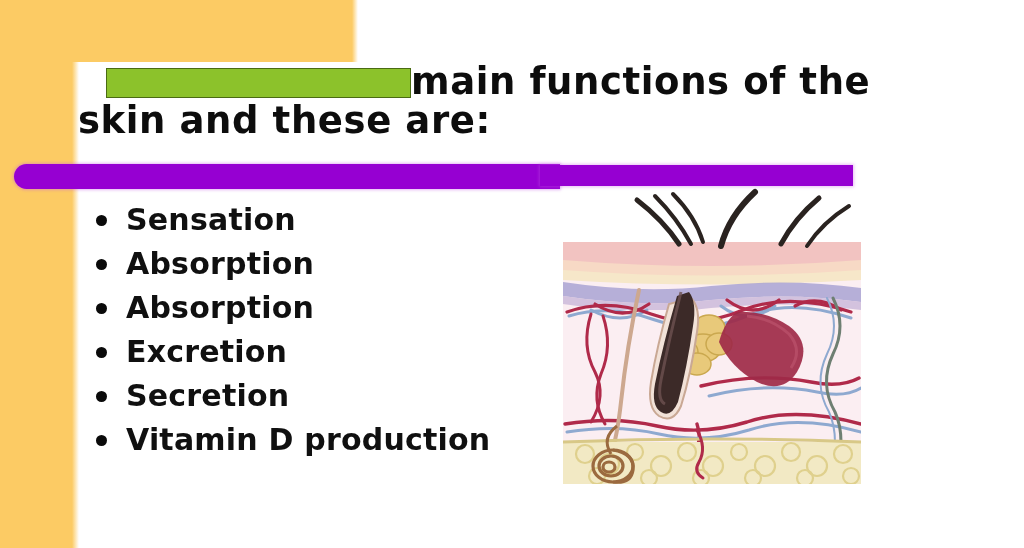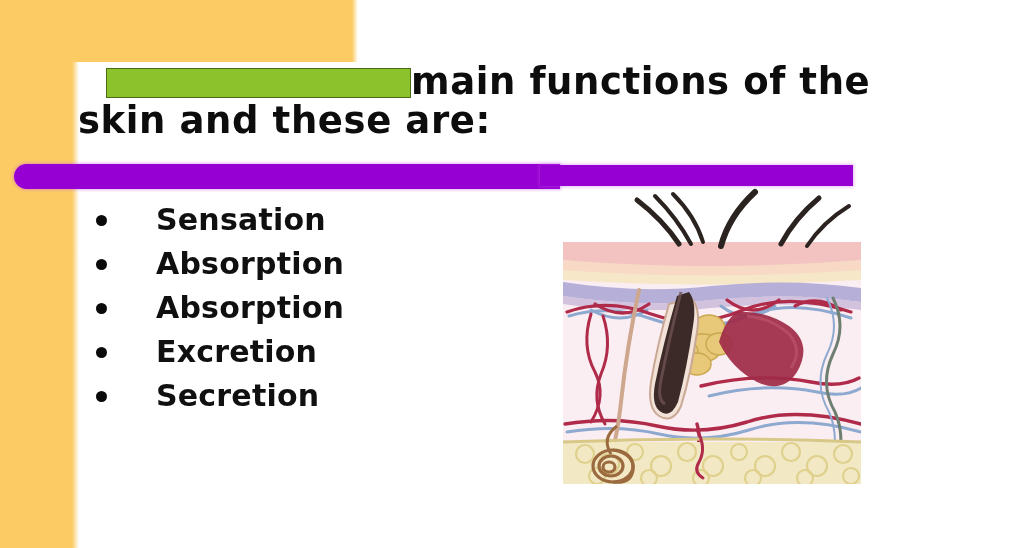--- a/index.html
+++ b/index.html
@@ -132,21 +132,20 @@
     display: flex;
     align-items: center;
     height: 44px;
     font-family: "DejaVu Sans", sans-serif;
     font-weight: 700;
     font-size: 30px;
     line-height: 44px;
     letter-spacing: 0.2px;
     color: #101010;
     white-space: nowrap;
-    gap: 30px;
   }
   .bullet-dot {
     width: 11px;
     height: 11px;
     border-radius: 50%;
     background: #0a0a0a;
     margin-right: 19px;
     flex: 0 0 auto;
   }
 
@@ -194,20 +193,24 @@
       <span class="bullet-dot"></span>
       <span>Absorption</span>
     </li>
     <li class="bullet-item">
       <span class="bullet-dot"></span>
       <span>Excretion</span>
     </li>
     <li class="bullet-item">
       <span class="bullet-dot"></span>
       <span>Secretion</span>
+    </li>
+    <li class="bullet-item">
+      <span class="bullet-dot"></span>
+      <span>Vitamin D production</span>
     </li>
   </ul>
 
   <div class="diagram">
     <svg viewBox="0 0 322 318" xmlns="http://www.w3.org/2000/svg">
       <defs>
         <clipPath id="blockClip">
           <rect x="12" y="56" width="298" height="202"></rect>
         </clipPath>
         <clipPath id="fatClip">

